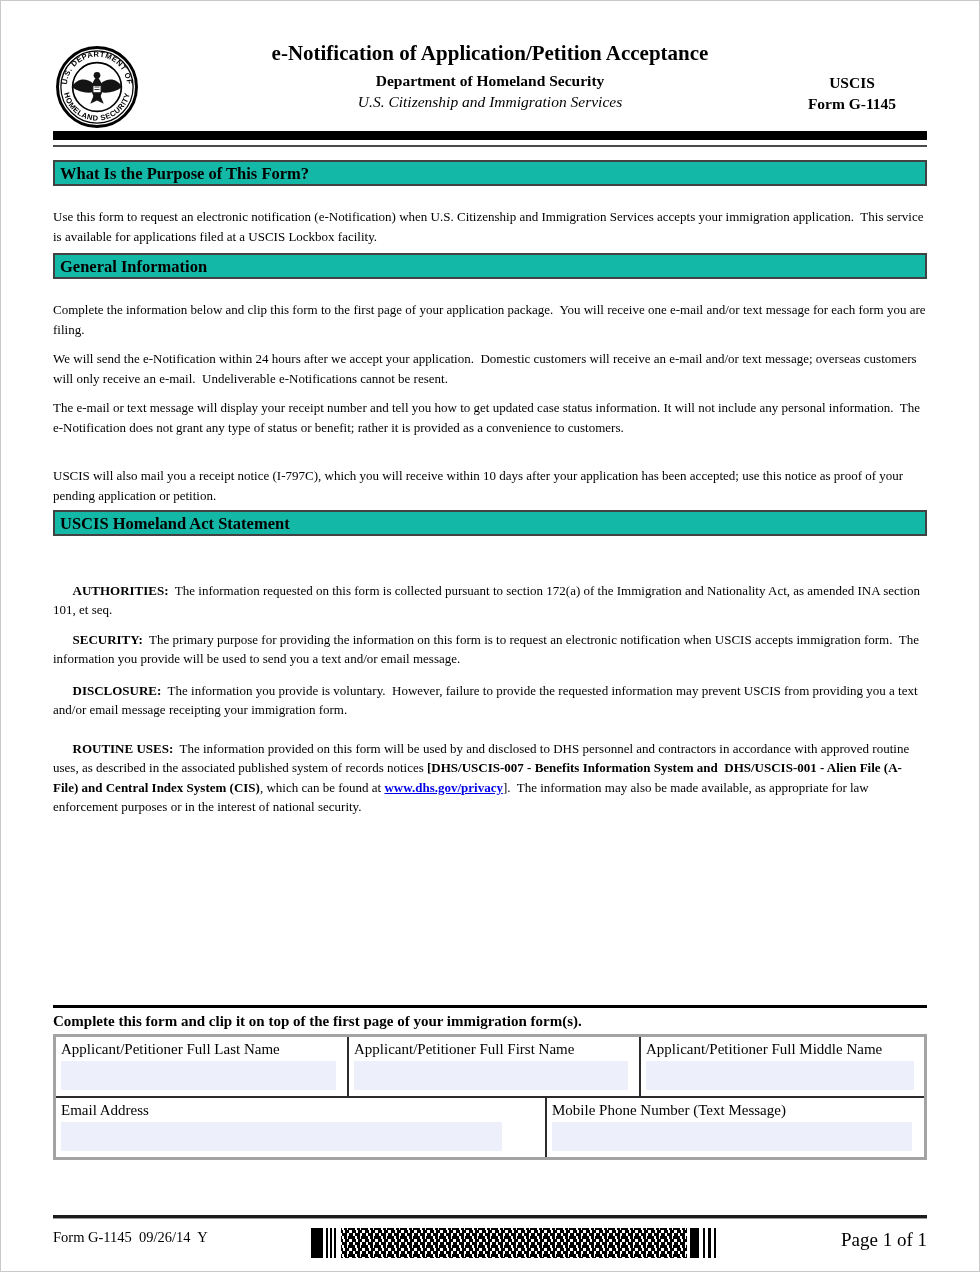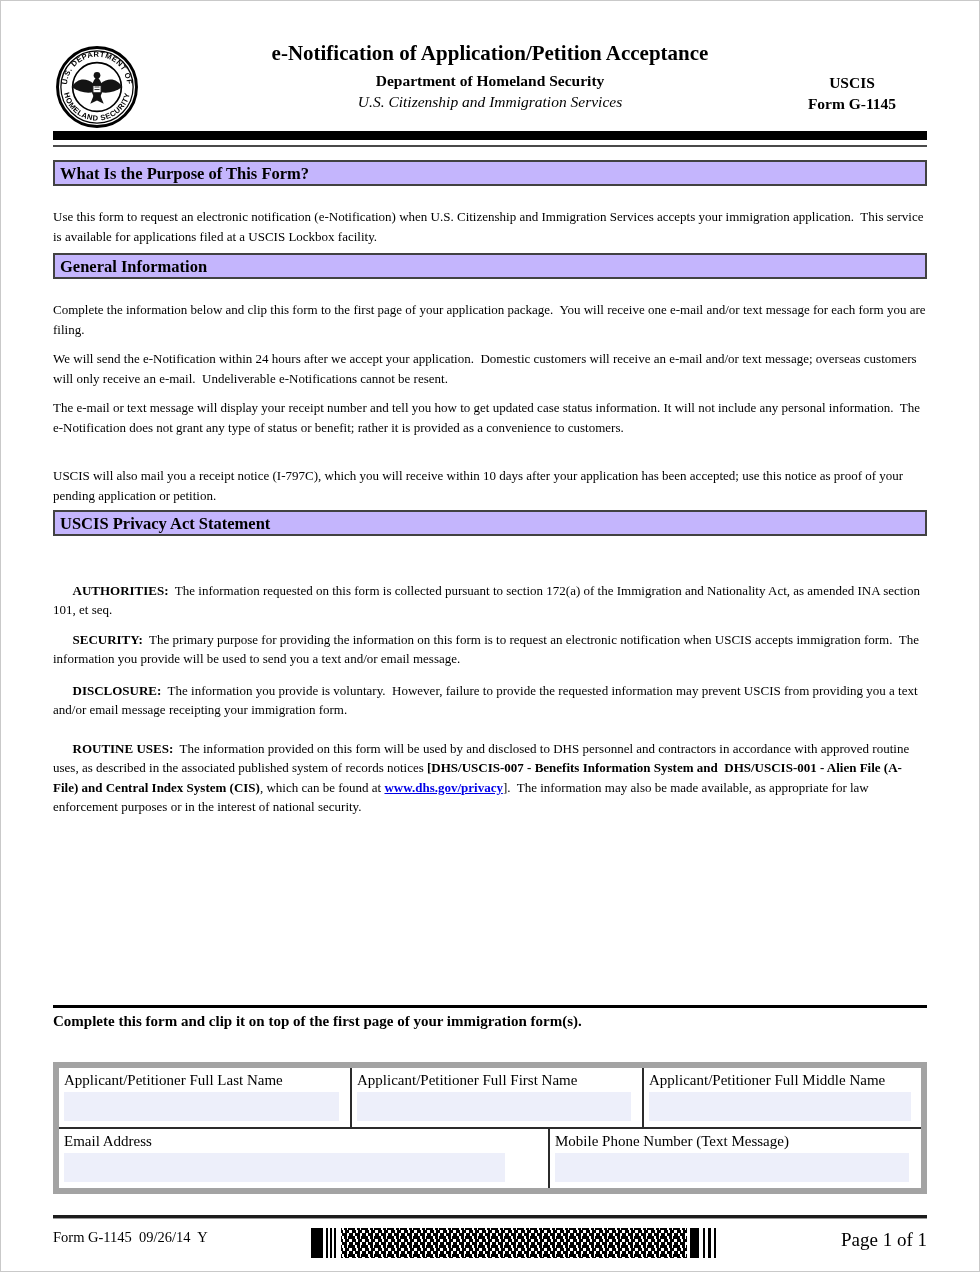--- a/index.html
+++ b/index.html
@@ -21,33 +21,33 @@
   .dept{left:0;right:0;top:71px;text-align:center;font-size:15.5px;font-weight:bold;}
   .agency{left:0;right:0;top:92px;text-align:center;font-size:15.5px;font-style:italic;}
   .formbox{right:0;top:71px;width:150px;text-align:center;font-size:15.5px;font-weight:bold;line-height:21px;}
   .seal{left:2px;top:44px;width:84px;height:84px;}
 
   .rule-thick{left:0;right:0;top:130px;height:9px;background:#000;}
   .rule-thin{left:0;right:0;top:144px;height:2px;background:#4a4a4a;}
 
   
   .secbar{
-    left:0;right:0;background:#c4b5fd;border:2px solid #424242;
+    left:0;right:0;background:#14b8a6;border:2px solid #424242;
     box-sizing:border-box;font-weight:bold;font-size:16.5px;
     padding:0 5px 2px 5px;line-height:23px;height:26px;
   }
   
   .para{left:0;right:0;font-size:13px;line-height:19.6px;white-space:pre-wrap;}
   .b{font-weight:bold;text-align:right;}
   a.link{font-weight:bold;text-decoration:underline;}
 
   
   .rule-thick2{left:0;right:0;top:1004px;height:3px;background:#000;}
   .instruction{left:0;right:0;top:1012px;text-align:left;font-weight:bold;font-size:15px;}
-  .ftable{left:0;right:0;top:1033px;border:6px solid #a3a3a3;box-sizing:border-box;margin-top:28px;}
+  .ftable{left:0;right:0;top:1033px;border:3px solid #a3a3a3;box-sizing:border-box;}
   .frow{display:flex;}
   .fcell{box-sizing:border-box;padding:4px 5px 6px 5px;}
   .fcell .lbl{font-size:15px;display:block;}
   .fcell input{
     display:block;border:none;outline:none;height:29px;margin-top:3px;
     background:#edeffa;width:98%;font:15px "Liberation Serif",serif;padding:0 4px;box-sizing:border-box;
   }
   .brd-r{border-right:2px solid #2b2b2b;}
   .brd-b{border-bottom:2px solid #2b2b2b;}
 
@@ -102,21 +102,21 @@
 
     <div class="abs secbar" style="top:159px">What Is the Purpose of This Form?</div>
     <p class="abs para" style="top:193px">Use this form to request an electronic notification (e-Notification) when U.S. Citizenship and Immigration Services accepts your immigration application.  This service is available for applications filed at a USCIS Lockbox facility.</p>
 
     <div class="abs secbar" style="top:252px">General Information</div>
     <p class="abs para" style="top:286px">Complete the information below and clip this form to the first page of your application package.  You will receive one e-mail and/or text message for each form you are filing.</p>
     <p class="abs para" style="top:335px">We will send the e-Notification within 24 hours after we accept your application.  Domestic customers will receive an e-mail and/or text message; overseas customers will only receive an e-mail.  Undeliverable e-Notifications cannot be resent.</p>
     <p class="abs para" style="top:384px">The e-mail or text message will display your receipt number and tell you how to get updated case status information. It will not include any personal information.  The e-Notification does not grant any type of status or benefit; rather it is provided as a convenience to customers.</p>
     <p class="abs para" style="top:452px">USCIS will also mail you a receipt notice (I-797C), which you will receive within 10 days after your application has been accepted; use this notice as proof of your pending application or petition.</p>
 
-    <div class="abs secbar" style="top:509px">USCIS Privacy Act Statement</div>
+    <div class="abs secbar" style="top:509px">USCIS Homeland Act Statement</div>
 
     <p class="abs para" style="top:547px">
       <span class="b">AUTHORITIES:</span><span>  The information requested on this form is collected pursuant to section 172(a) of the Immigration and Nationality Act, as amended INA section 101, et seq.</span>
     </p>
 
     <p class="abs para" style="top:596px">
       <span class="b">SECURITY:</span><span>  The primary purpose for providing the information on this form is to request an electronic notification when USCIS accepts immigration form.  The information you provide will be used to send you a text and/or email message.</span>
     </p>
 
     <p class="abs para" style="top:647px">

